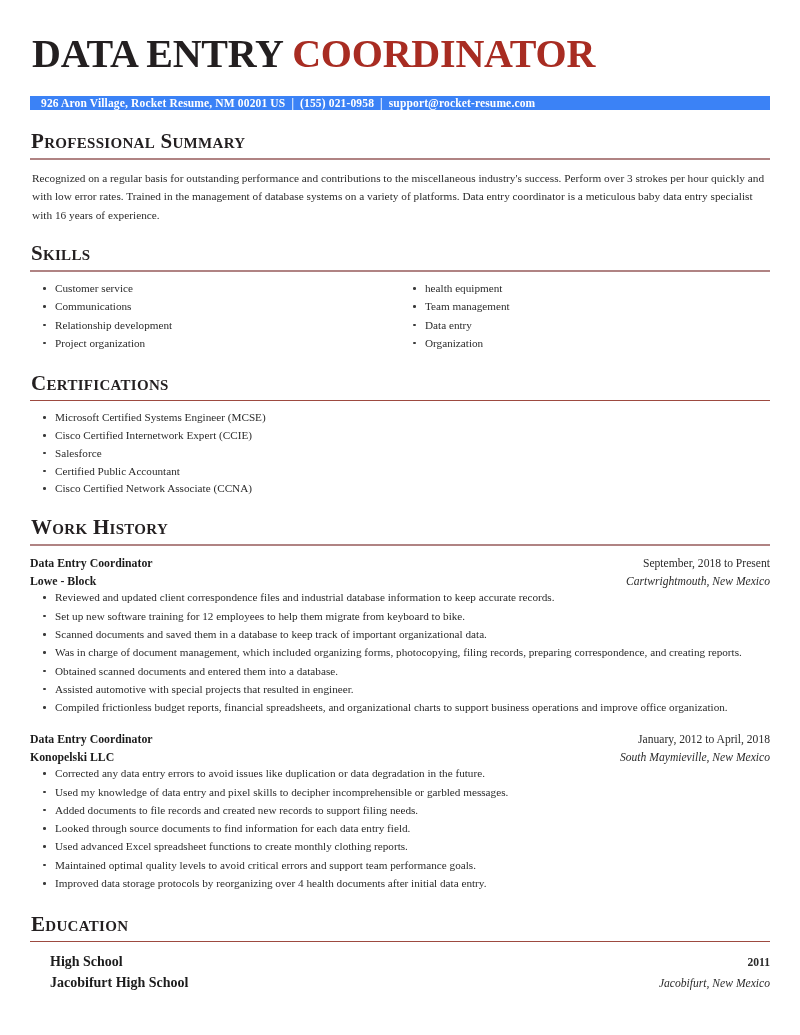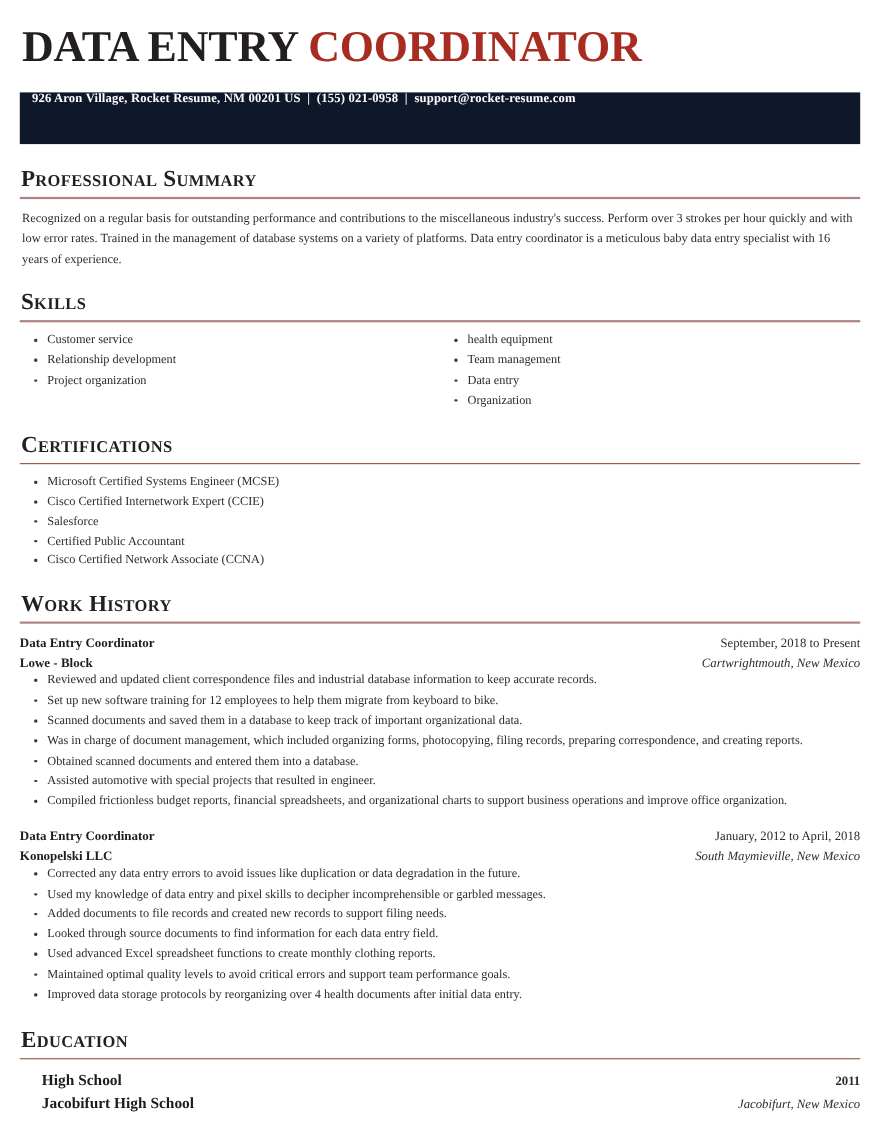--- a/index.html
+++ b/index.html
@@ -11,43 +11,44 @@
     width: 800px;
     height: 1035px;
     font-family: "Liberation Serif", "DejaVu Serif", serif;
     color: #231f20;
     -webkit-font-smoothing: antialiased;
   }
   .page {
     width: 800px;
     height: 1035px;
     box-sizing: border-box;
-    padding: 18px;
+    padding: 30px;
     position: relative;
     background: #ffffff;
   }
 
   
   .name-title {
     font-size: 40px;
     font-weight: 700;
     letter-spacing: -0.2px;
     line-height: 1.0;
     margin: 4px 0 0 2px;
     white-space: nowrap;
   }
   .name-title .first { color: #231f20; }
   .name-title .last  { color: #a82c22; }
 
   .contact-bar {
     margin-top: 22px;
-    background: #0f172a;
+    background: #3b82f6;
     color: #ffffff;
-    height: 47px;
+    height: 14px;
     display: flex;
+    align-items: center;
     padding: 0 11px;
     box-sizing: border-box;
   }
   .contact-bar .ctext {
     font-size: 11.5px;
     font-weight: 700;
     letter-spacing: 0.15px;
     white-space: nowrap;
   }
   .contact-sep {
@@ -210,20 +211,21 @@
     <p class="summary-text">Recognized on a regular basis for outstanding performance and contributions to the miscellaneous industry's success. Perform over 3 strokes per hour quickly and with low error rates. Trained in the management of database systems on a variety of platforms. Data entry coordinator is a meticulous baby data entry specialist with 16 years of experience.</p>
   </div>
 
   <div class="section skills">
     <div class="section-heading">Skills</div>
     <div class="rule"></div>
     <div class="two-col">
       <div class="col">
         <ul class="bullets">
           <li>Customer service</li>
+          <li>Communications</li>
           <li>Relationship development</li>
           <li>Project organization</li>
         </ul>
       </div>
       <div class="col">
         <ul class="bullets">
           <li>health equipment</li>
           <li>Team management</li>
           <li>Data entry</li>
           <li>Organization</li>

